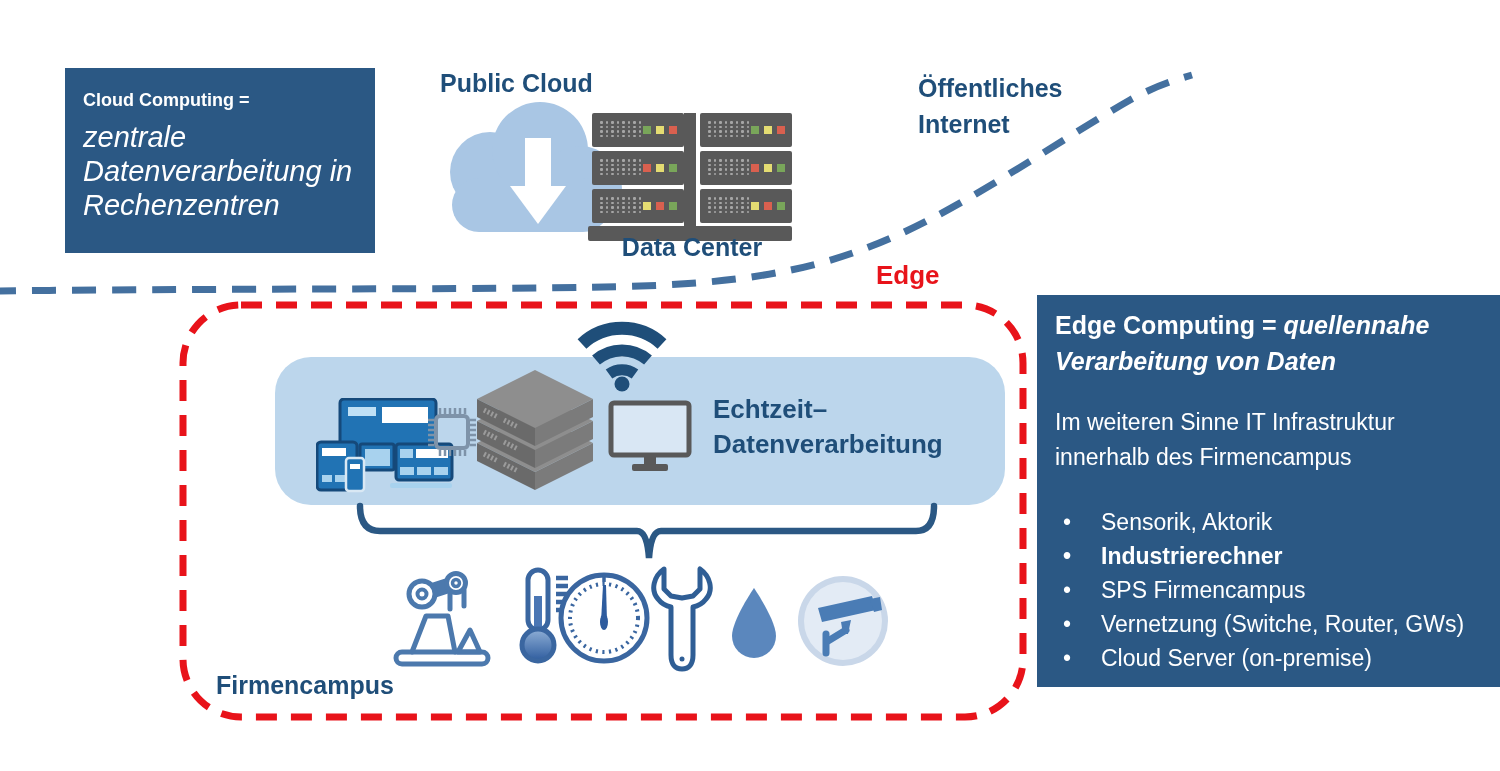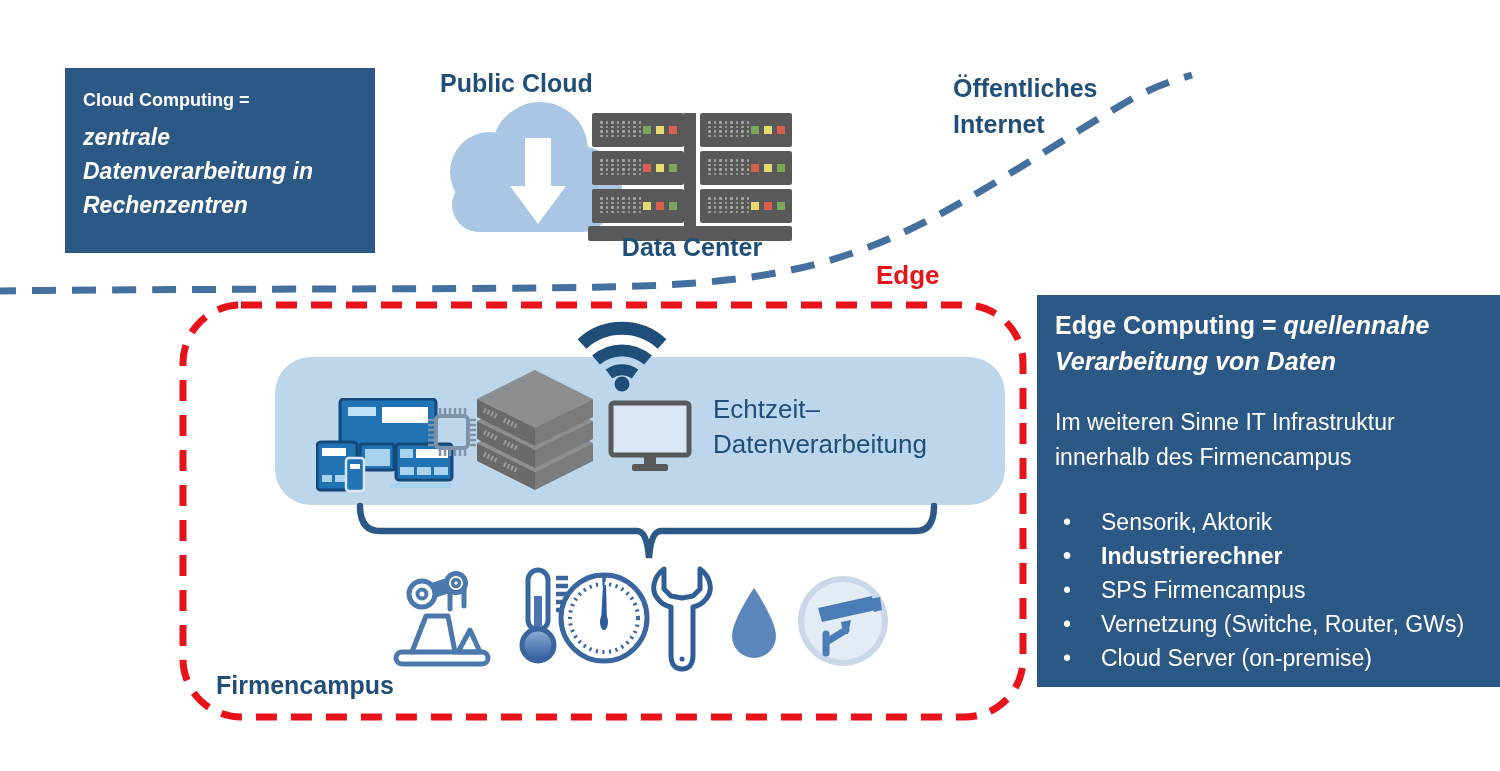--- a/index.html
+++ b/index.html
@@ -8,26 +8,26 @@
   .abs{position:absolute;}
   svg{display:block;}
 
   
   #decor{left:0;top:0;pointer-events:none;}
 
   
   .cloud-box{left:65px;top:68px;width:310px;height:185px;background:#2B5884;color:#fff;
              padding:14px 18px;box-sizing:border-box;}
   .cloud-box .t{font-size:18px;font-weight:bold;line-height:36px;}
-  .cloud-box .d{font-size:23px;font-weight:bold;font-style:italic;line-height:34px;margin-top:2px;}
+  .cloud-box .d{font-size:29px;font-weight:normal;font-style:italic;line-height:34px;margin-top:2px;}
 
   .blue-label{color:#1F4E79;font-weight:bold;font-size:25px;line-height:34px;}
   .public-cloud{left:440px;top:66px;}
   .data-center-label{left:592px;top:230px;width:200px;text-align:center;}
-  .internet-label{left:953px;top:70px;line-height:36px;}
+  .internet-label{left:918px;top:70px;line-height:36px;}
   .edge-label{left:876px;top:260px;color:#E8131A;font-weight:bold;font-size:26px;}
   .firmencampus{left:216px;top:668px;}
 
   
   .cloud-icon{left:428px;top:100px;}
 
   
   .racks{left:588px;top:113px;width:204px;height:128px;}
   .rack-col{position:absolute;top:0;width:92px;}
   .rack-col.c0{left:4px;} .rack-col.c1{left:112px;}
@@ -35,21 +35,21 @@
   .rack-base{position:absolute;left:0;top:113px;width:204px;height:15px;background:#595959;border-radius:2px;}
   .rack-unit{position:relative;width:92px;height:34px;background:#595959;border-radius:2px;margin-bottom:4px;}
   .rack-dots{position:absolute;left:8px;top:8px;width:44px;height:18px;
              display:grid;grid-template-columns:repeat(8,1fr);grid-template-rows:repeat(4,1fr);}
   .rack-dots i{width:2.5px;height:2.5px;background:#A6A6A6;border-radius:1px;}
   .rack-leds{position:absolute;right:7px;top:13px;display:flex;gap:5px;}
   .rack-leds i{width:8px;height:8px;display:block;}
 
   
   .realtime-box{left:275px;top:357px;width:730px;height:148px;background:#BCD6EC;border-radius:36px;}
-  .realtime-text{left:713px;top:392px;color:#1F4E79;font-weight:normal;font-size:26px;line-height:35px;}
+  .realtime-text{left:713px;top:392px;color:#1F4E79;font-weight:bold;font-size:26px;line-height:35px;}
 
   .wifi{left:574px;top:310px;}
   .devices{left:316px;top:398px;}
   .chip{left:428px;top:408px;}
   .stack{left:474px;top:370px;}
   .monitor{left:608px;top:400px;}
   .brace{left:350px;top:500px;}
 
   .icon-robot{left:392px;top:566px;}
   .icon-thermo{left:514px;top:566px;}

